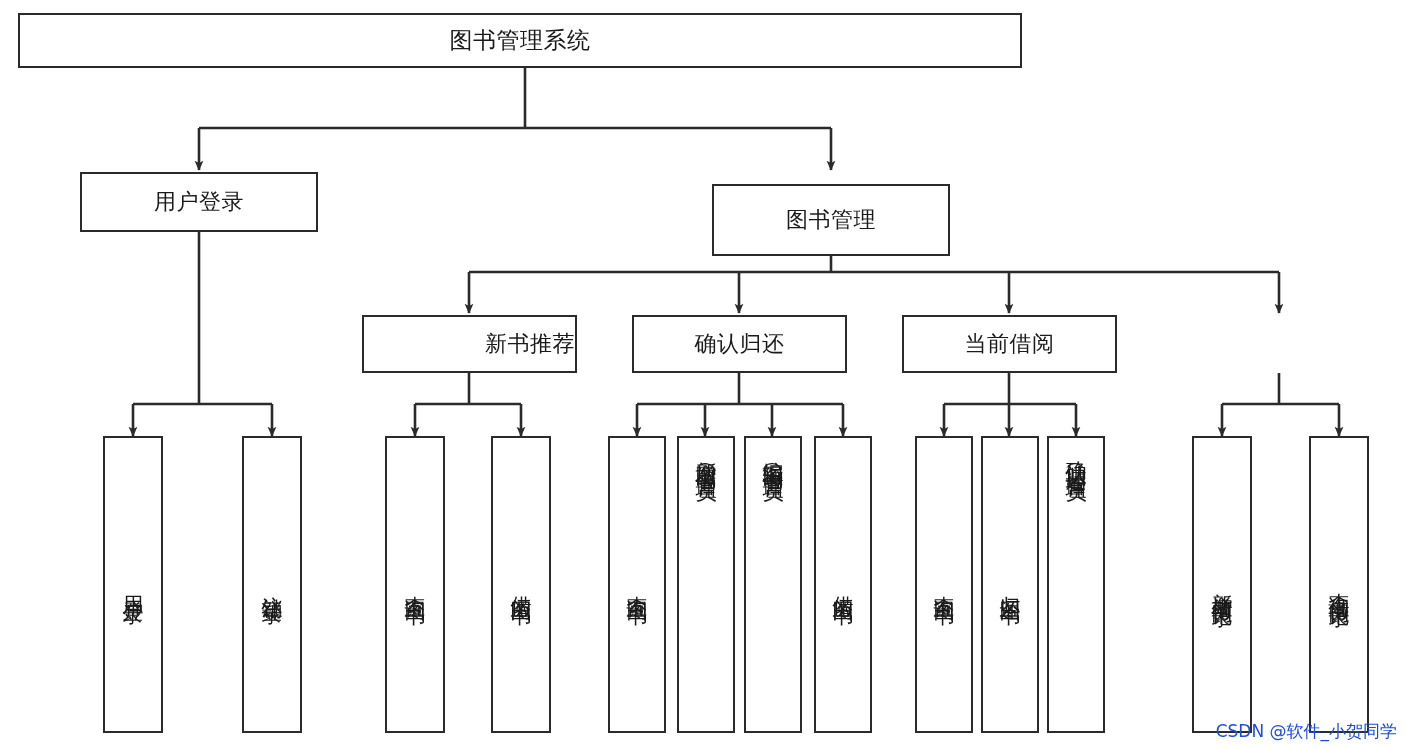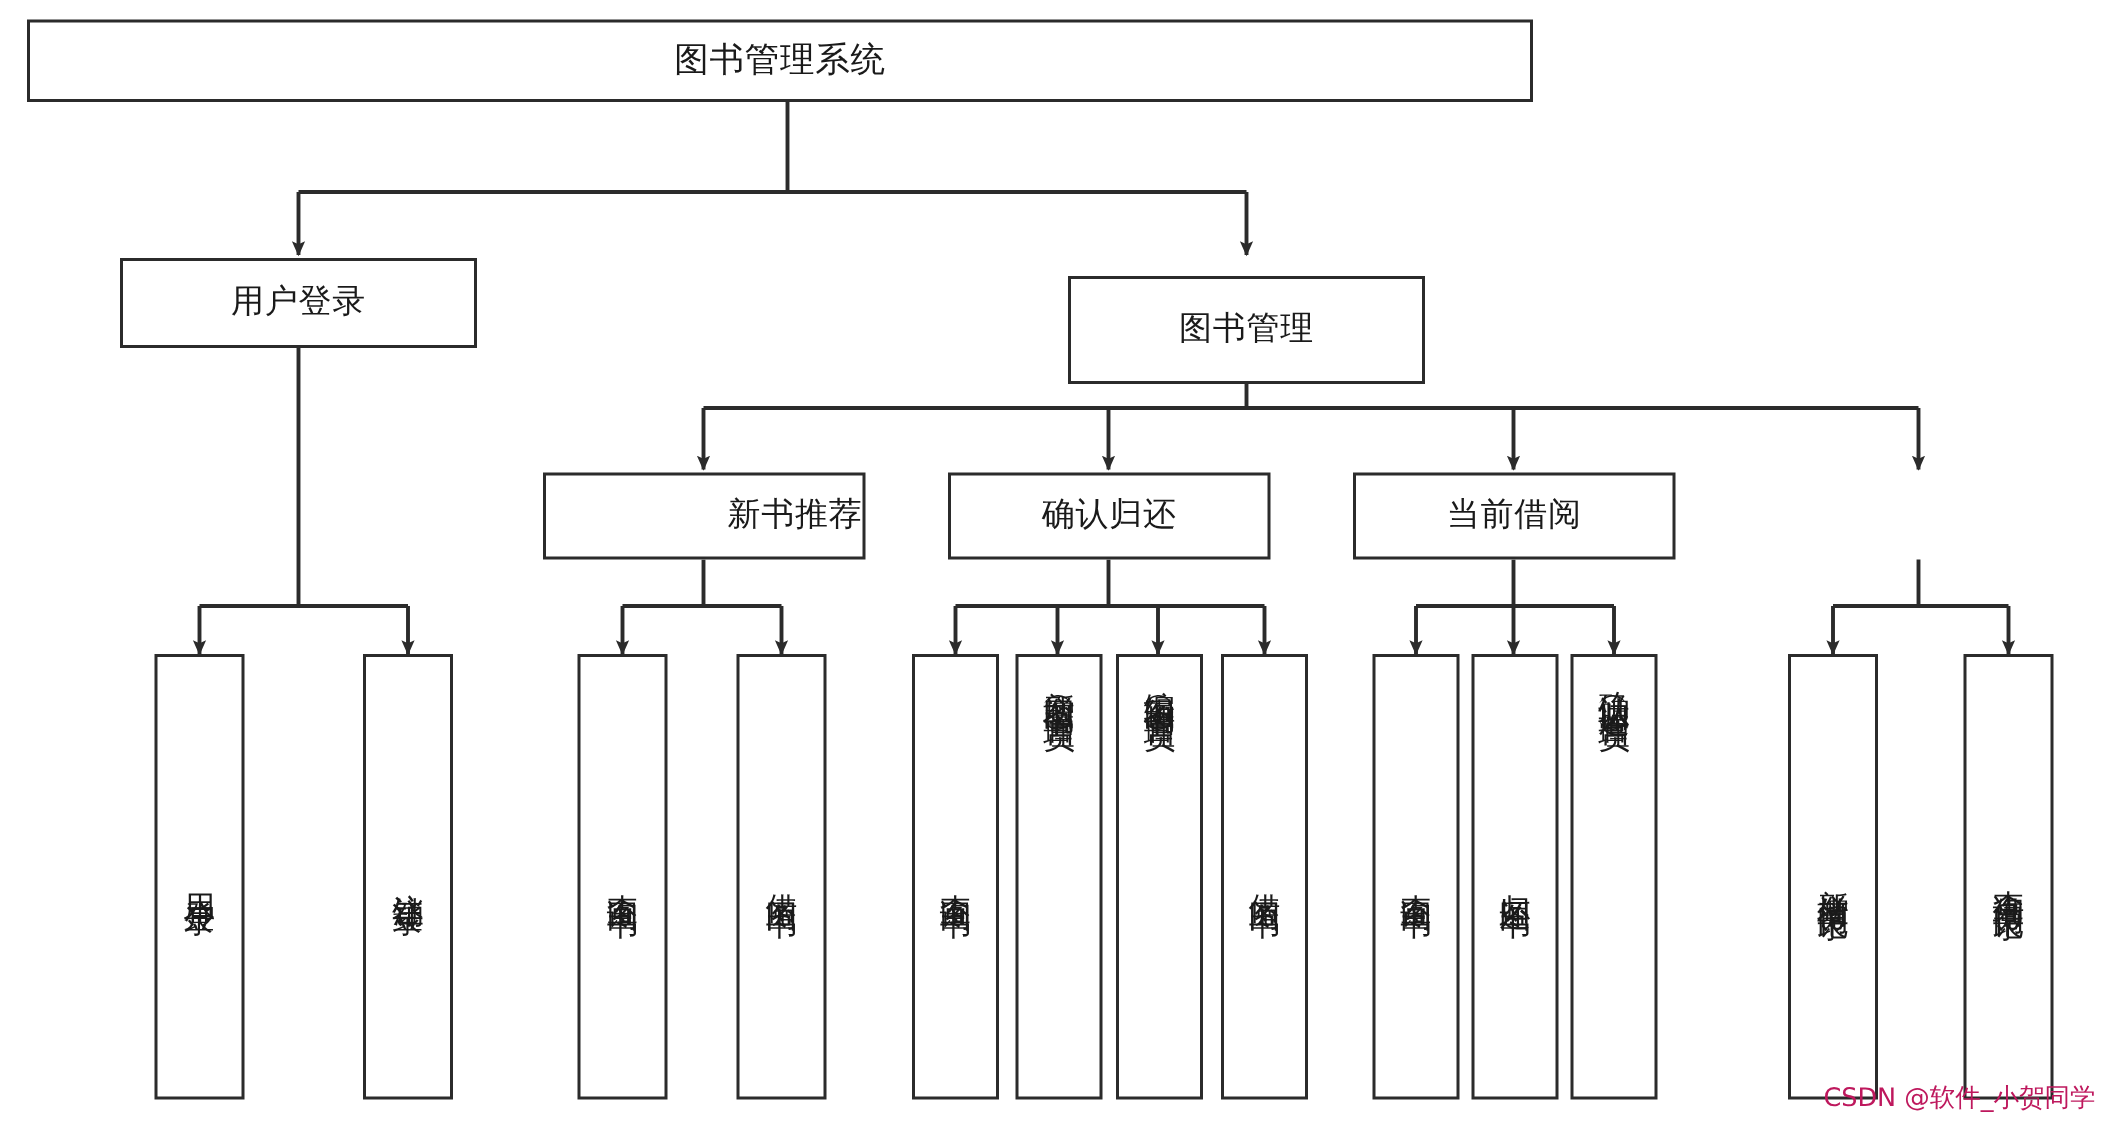--- a/index.html
+++ b/index.html
@@ -66,21 +66,21 @@
   }
   .node.vert.centered {
     align-items: center;
     padding-top: 0;
   }
   .watermark {
     position: absolute;
     right: 8px;
     bottom: 4px;
     font-size: 17px;
-    color: #be185d;
+    color: #1d4ed8;
     z-index: 5;
     white-space: nowrap;
     font-family: "DejaVu Sans", "Liberation Sans", sans-serif;
   }
 </style>
 </head>
 <body>
 
 <div id="canvas">
 

